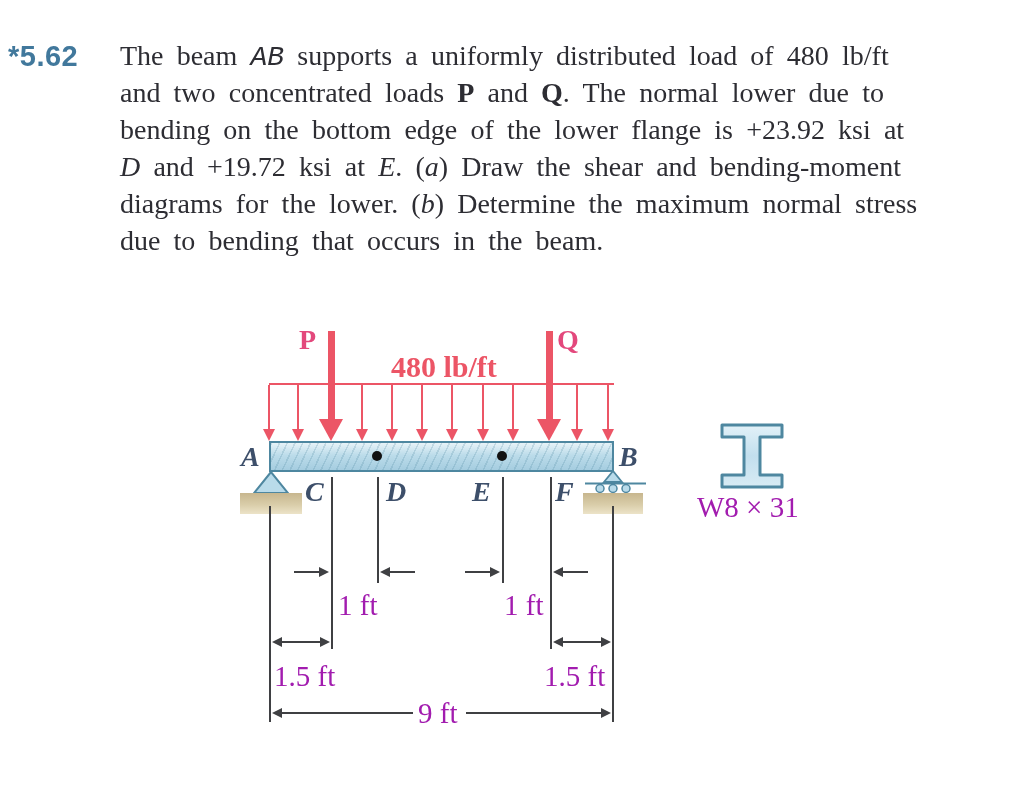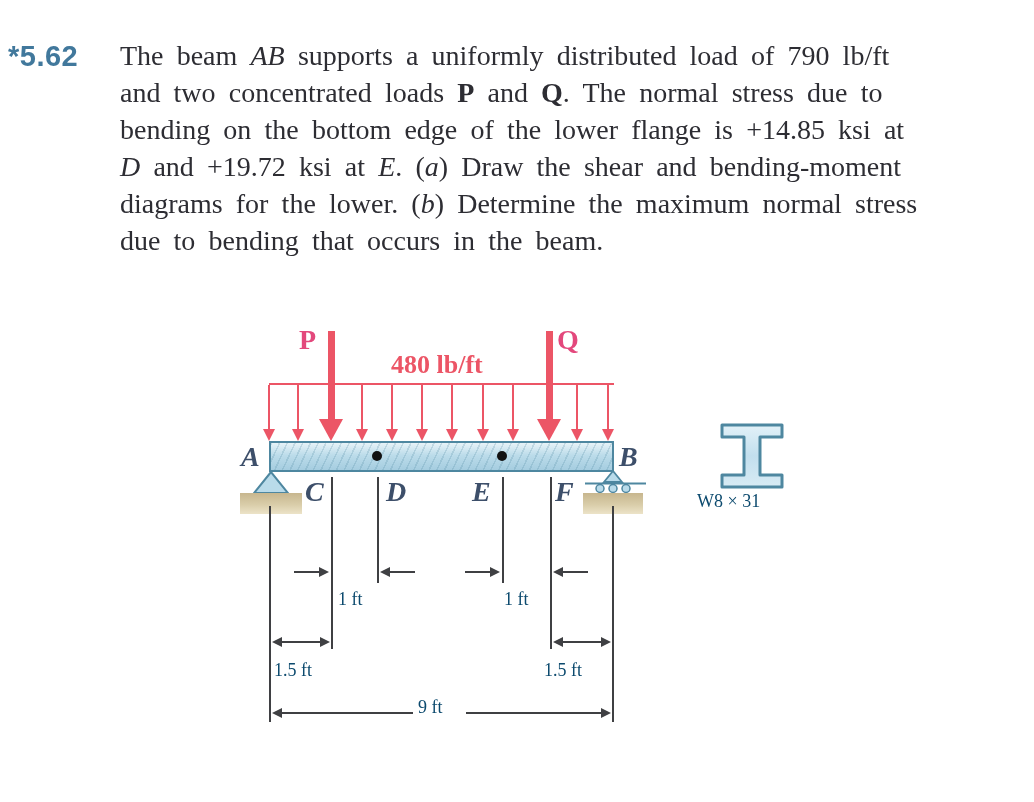--- a/index.html
+++ b/index.html
@@ -10,21 +10,21 @@
   .prob-number{position:absolute;left:8px;top:40px;width:108px;
     font-family:"Liberation Sans",sans-serif;font-weight:bold;font-size:29px;
     color:#41789c;letter-spacing:.5px;}
   .para{position:absolute;left:120px;top:37px;width:920px;color:#2d2d33;
     font-size:28px;line-height:37px;word-spacing:.22em;}
   .para .pline{white-space:nowrap;height:37px;}
 
   
   .abs{position:absolute;}
   .tick{position:absolute;width:2px;background:#3f4043;}
-  .navlab{position:absolute;color:#0c4a6e;font-size:18px;white-space:nowrap;}
+  .navlab{position:absolute;color:#a21caf;font-size:29px;white-space:nowrap;}
   .navlab-it{position:absolute;color:#3d4f6a;font-size:28px;font-weight:bold;font-style:italic;white-space:nowrap;}
   .redlab{position:absolute;color:#e3487c;font-size:28px;font-weight:bold;white-space:nowrap;}
 
   
   .dist-line{position:absolute;left:269px;top:383px;width:345px;height:2px;background:#ec5566;}
   .sarrow{position:absolute;width:12px;height:56px;top:385px;}
   .sarrow .sh{position:absolute;left:5px;top:0;width:2px;height:46px;background:#ec5566;}
   .sarrow .hd{position:absolute;left:0;top:44px;width:0;height:0;
     border-left:6px solid transparent;border-right:6px solid transparent;border-top:12px solid #ec5566;}
   .barrow{position:absolute;width:24px;height:110px;top:331px;}
@@ -53,23 +53,23 @@
   .caption{position:absolute;left:245px;top:747px;font-family:"Liberation Sans",sans-serif;
     font-weight:bold;font-size:26px;color:#20242b;white-space:nowrap;}
 </style>
 </head>
 <body>
 
 <div class="page">
 
   <div class="prob-number">*5.62</div>
   <div class="para">
-    <div class="pline"><span>The beam </span><span style="font-style: italic;">AB</span><span> supports a uniformly distributed load of 790 lb/ft</span></div>
-    <div class="pline"><span>and two concentrated loads </span><span style="font-weight: bold;">P</span><span> and </span><span style="font-weight: bold;">Q</span><span>. The normal stress due to</span></div>
-    <div class="pline"><span>bending on the bottom edge of the lower flange is +14.85 ksi at</span></div>
+    <div class="pline"><span>The beam </span><span style="font-style: italic; font-family: Liberation Mono, monospace;">AB</span><span> supports a uniformly distributed load of 480 lb/ft</span></div>
+    <div class="pline"><span>and two concentrated loads </span><span style="font-weight: bold;">P</span><span> and </span><span style="font-weight: bold;">Q</span><span>. The normal lower due to</span></div>
+    <div class="pline"><span>bending on the bottom edge of the lower flange is +23.92 ksi at</span></div>
     <div class="pline"><span style="font-style: italic;">D</span><span> and +19.72 ksi at </span><span style="font-style: italic;">E</span><span>. (</span><span style="font-style: italic;">a</span><span>) Draw the shear and bending-moment</span></div>
     <div class="pline"><span>diagrams for the lower. (</span><span style="font-style: italic;">b</span><span>) Determine the maximum normal stress</span></div>
     <div class="pline"><span>due to bending that occurs in the beam.</span></div>
   </div>
 
   <div class="dist-line"></div>
   <div class="sarrow" style="left:263px">
       <div class="sh"></div>
       <div class="hd"></div>
     </div>
@@ -113,21 +113,21 @@
   <div class="barrow" style="left:319px">
       <div class="sh"></div>
       <div class="hd"></div>
     </div>
   <div class="barrow" style="left:537px">
       <div class="sh"></div>
       <div class="hd"></div>
     </div>
   <div class="redlab" style="left:299px;top:324px">P</div>
   <div class="redlab" style="left:557px;top:324px">Q</div>
-  <div class="redlab" style="left:391px;top:350px;font-size:26px;color:#ec5566">480 lb/ft</div>
+  <div class="redlab" style="left:391px;top:350px;font-size:30px;color:#ec5566">480 lb/ft</div>
 
   <div class="beam"></div>
   <div class="dot" style="left:372px"></div>
   <div class="dot" style="left:497px"></div>
   <div class="navlab-it" style="left:241px;top:441px">A</div>
   <div class="navlab-it" style="left:619px;top:441px">B</div>
 
   <svg class="abs" style="left:252px;top:471px" width="38" height="24">
     <polygon points="19,1 2,22 36,22" fill="#b9dbea" stroke="#4e87a0" stroke-width="2"></polygon>
   </svg>

